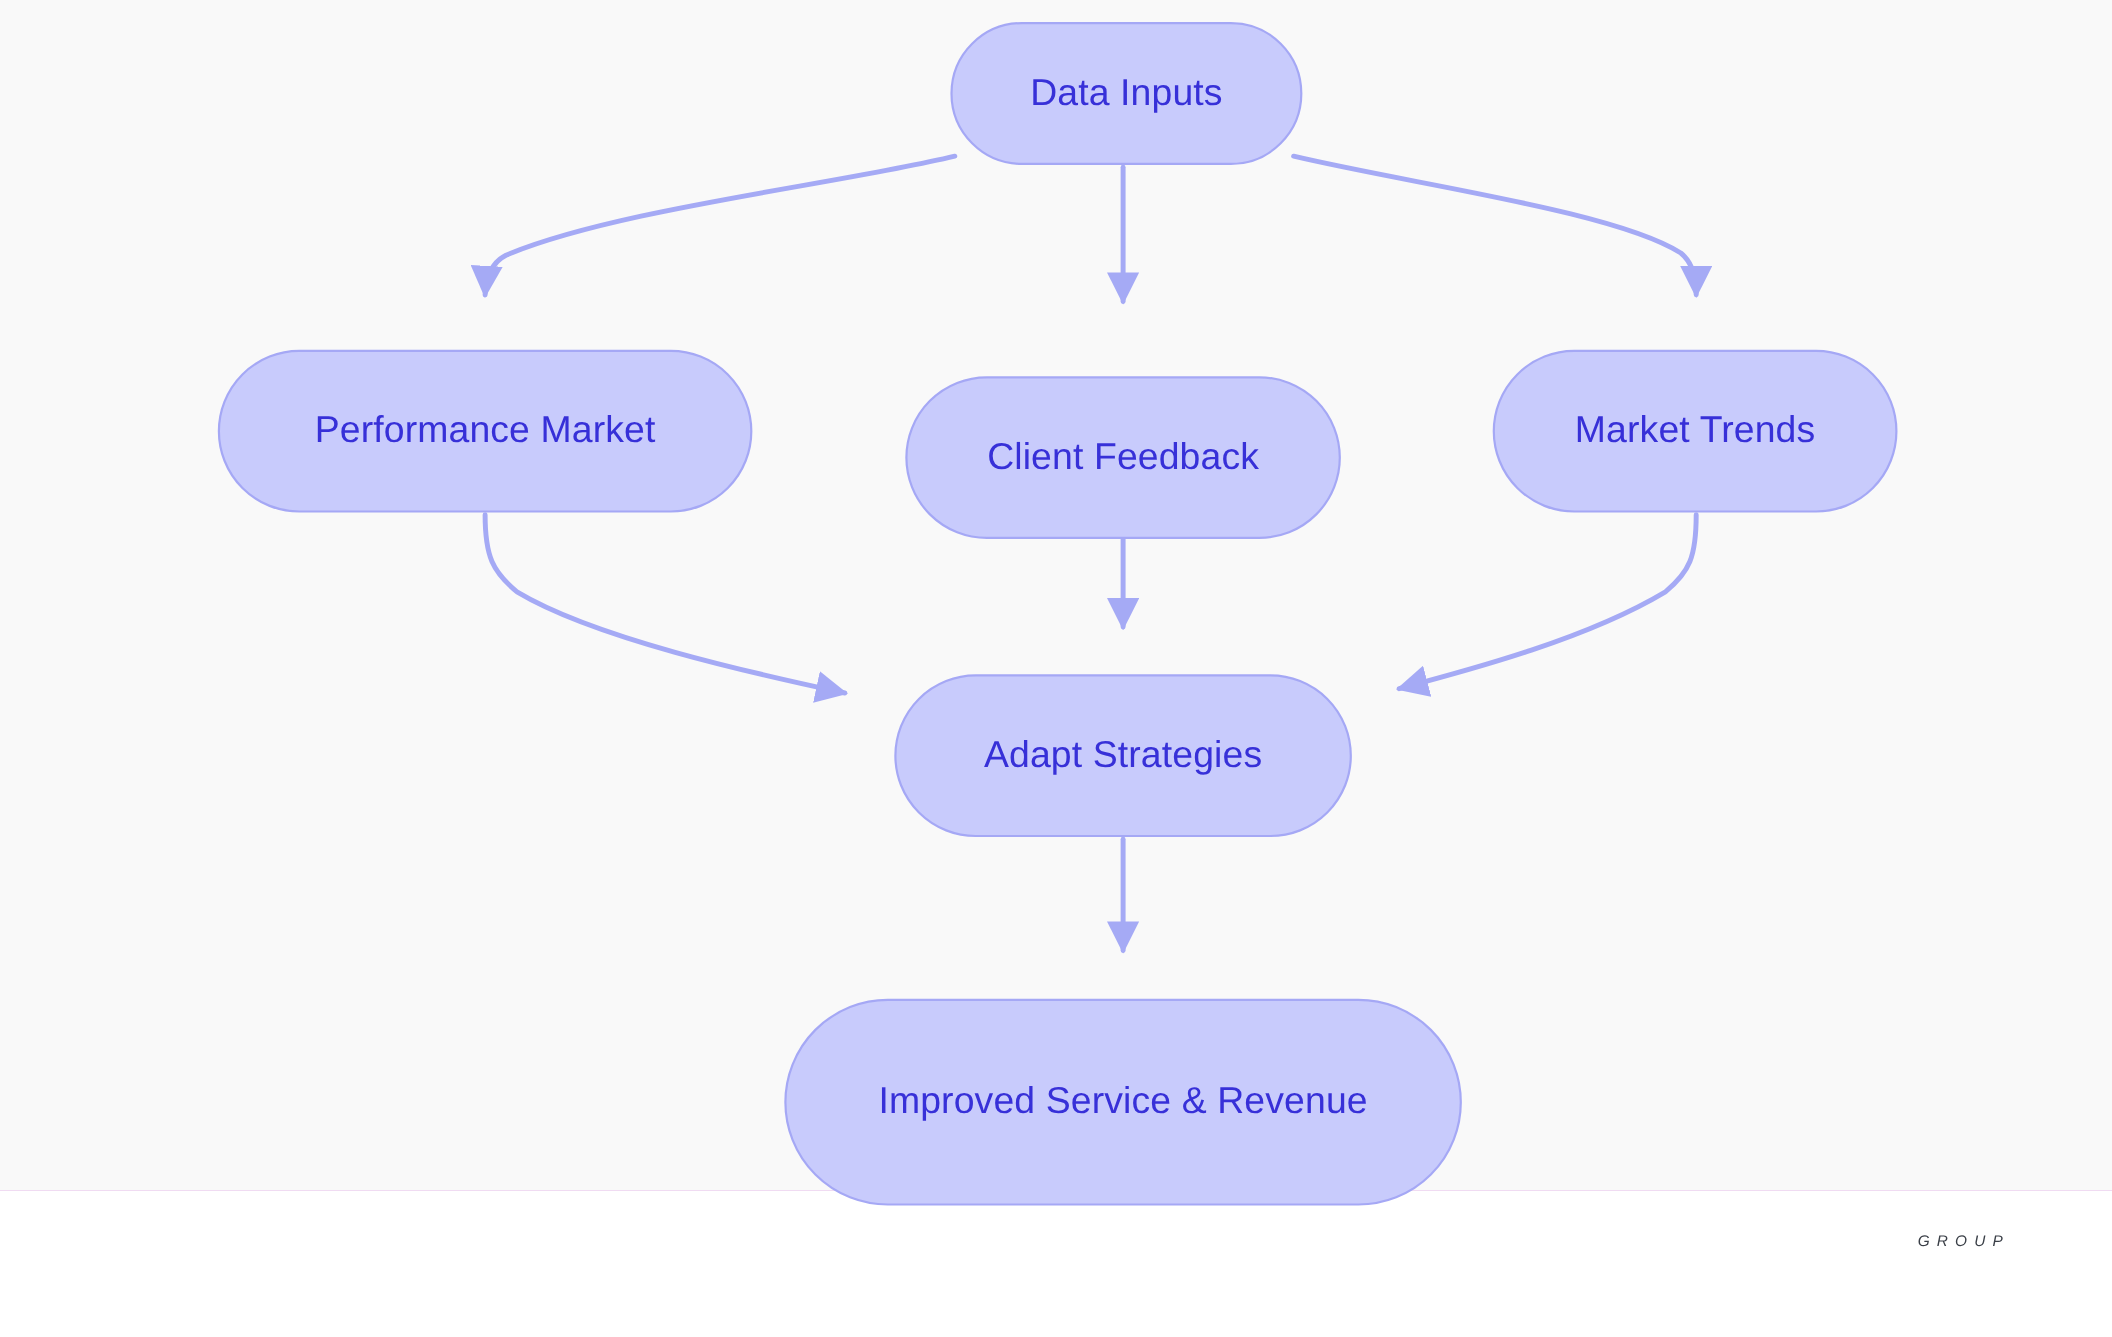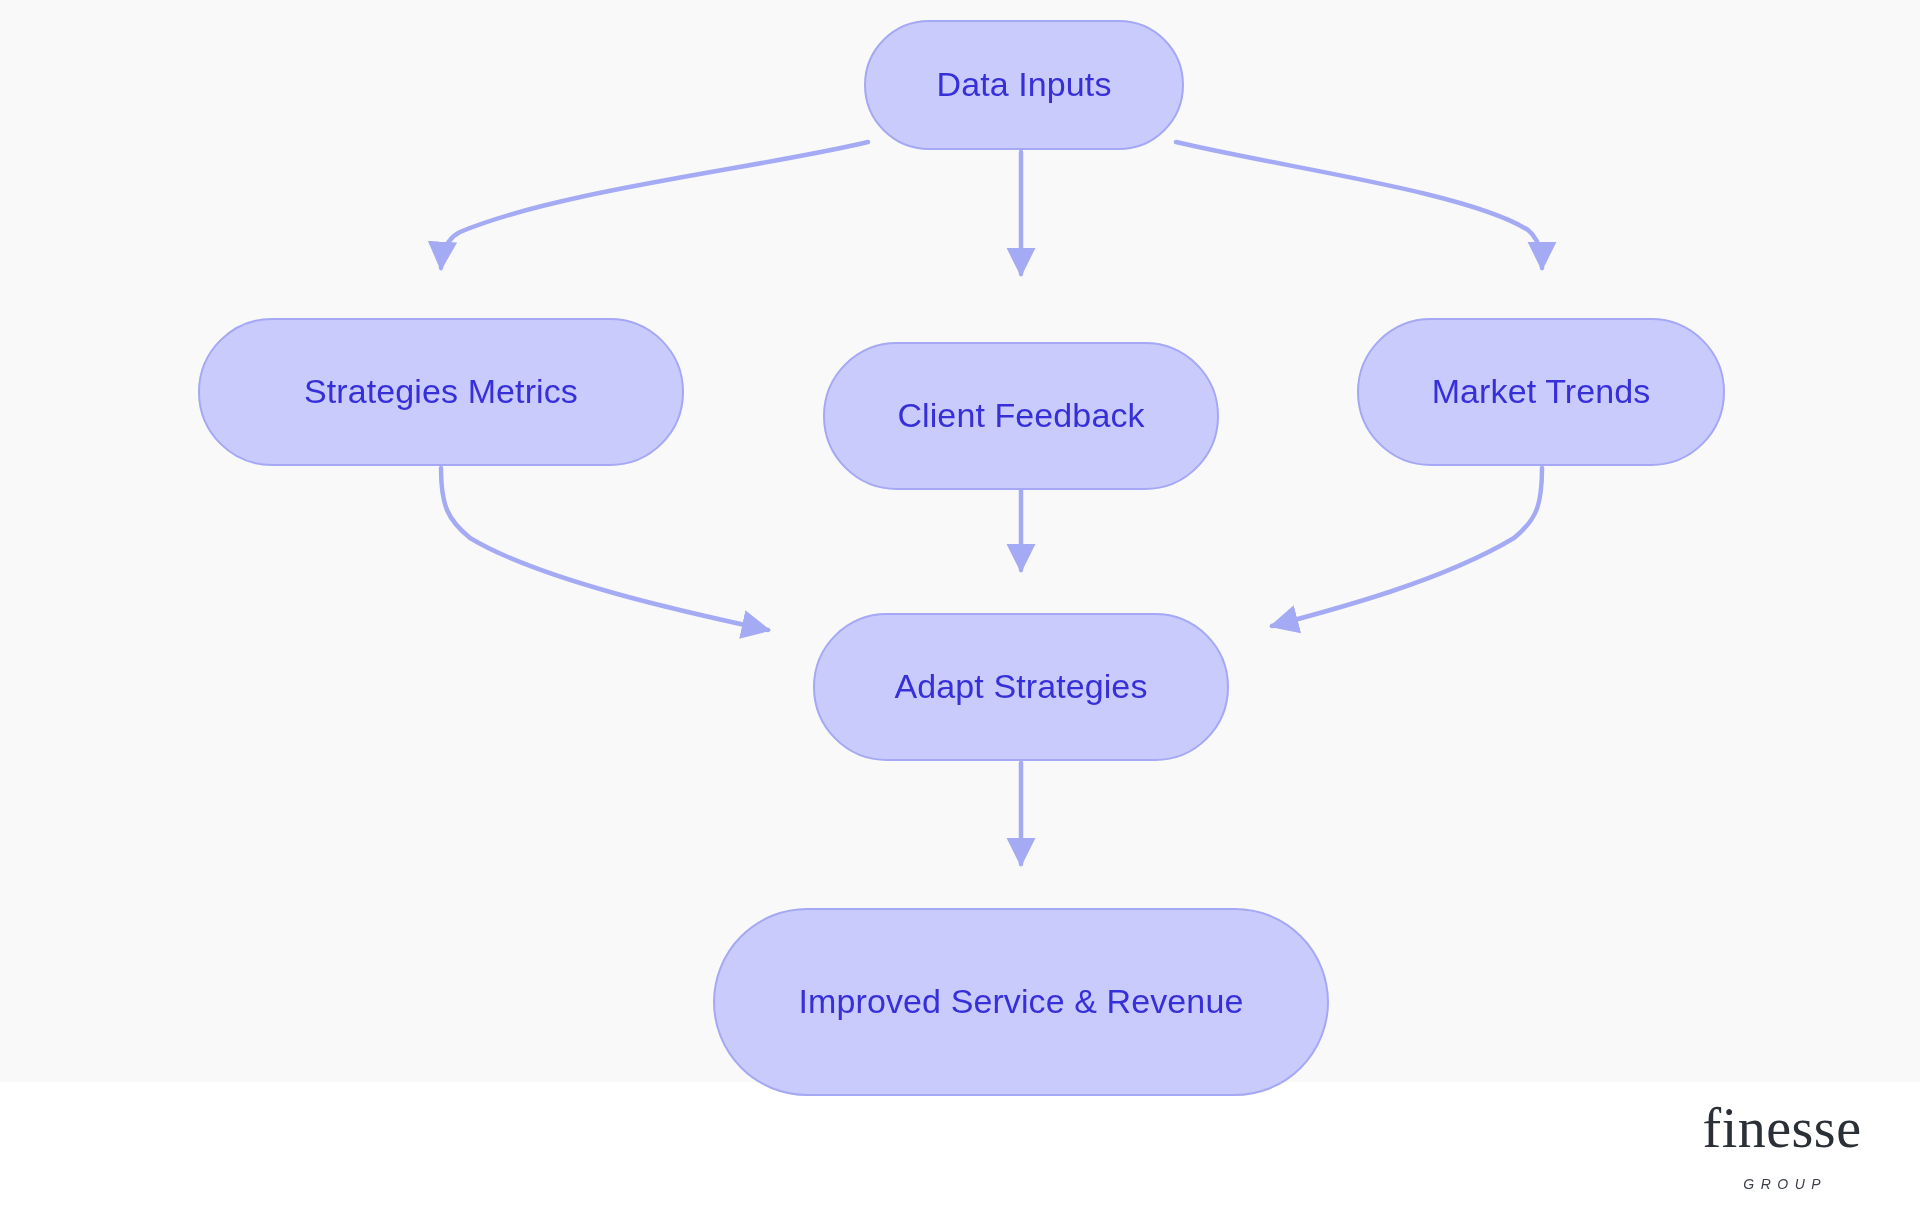--- a/index.html
+++ b/index.html
@@ -132,21 +132,21 @@
       <path d="M 1542,468 C 1542,506 1536,520 1514,538 C 1444,580 1340,608 1272,626" fill="none" stroke="#a5aaf5" stroke-width="4.5" stroke-linecap="round" marker-end="url(#arrow)"></path>
 
       <path d="M 1021,763 L 1021,864" fill="none" stroke="#a5aaf5" stroke-width="4.5" stroke-linecap="round" marker-end="url(#arrow)"></path>
     </svg>
 
     <div class="node" id="node-data-inputs">
       <span class="node-label">Data Inputs</span>
     </div>
 
     <div class="node" id="node-performance">
-      <span class="node-label">Strategies Metrics</span>
+      <span class="node-label">Performance Market</span>
     </div>
 
     <div class="node" id="node-client-feedback">
       <span class="node-label">Client Feedback</span>
     </div>
 
     <div class="node" id="node-adapt-strategies">
       <span class="node-label">Adapt Strategies</span>
     </div>
 
@@ -155,18 +155,17 @@
     </div>
 
     <div class="node" id="node-improved-service">
       <span class="node-label">Improved Service &amp; Revenue</span>
     </div>
 
   </div>
 
   <div id="footer">
     <div id="logo">
-      <div id="logo-wordmark">finesse</div>
       <div id="logo-subtext">GROUP</div>
     </div>
   </div>
 
 </div>
 
 </body></html>

